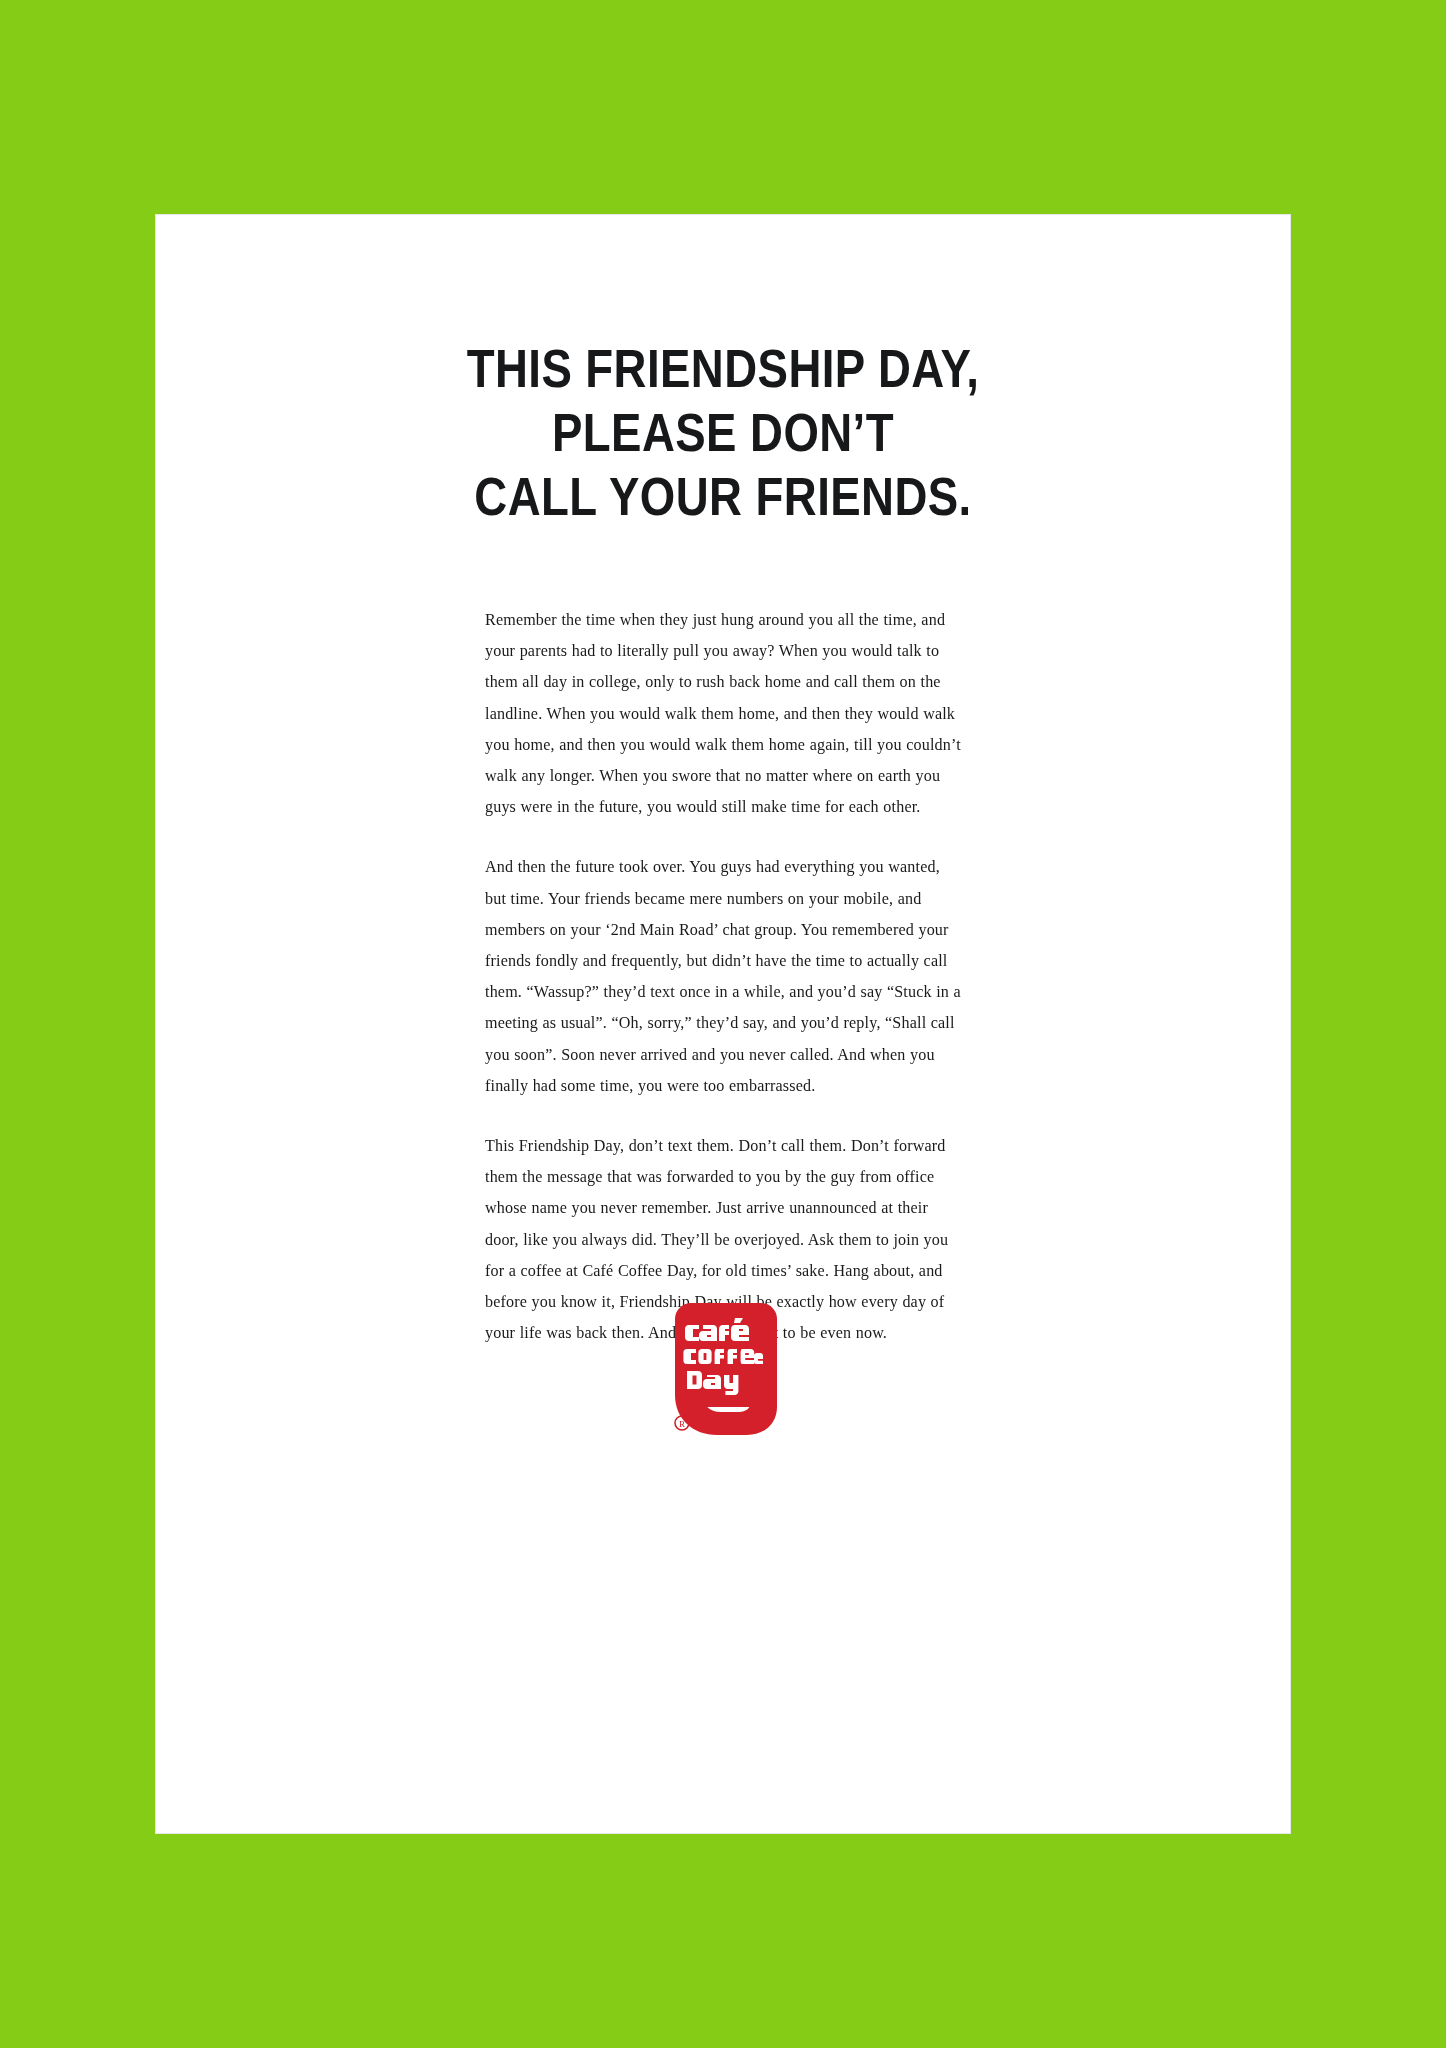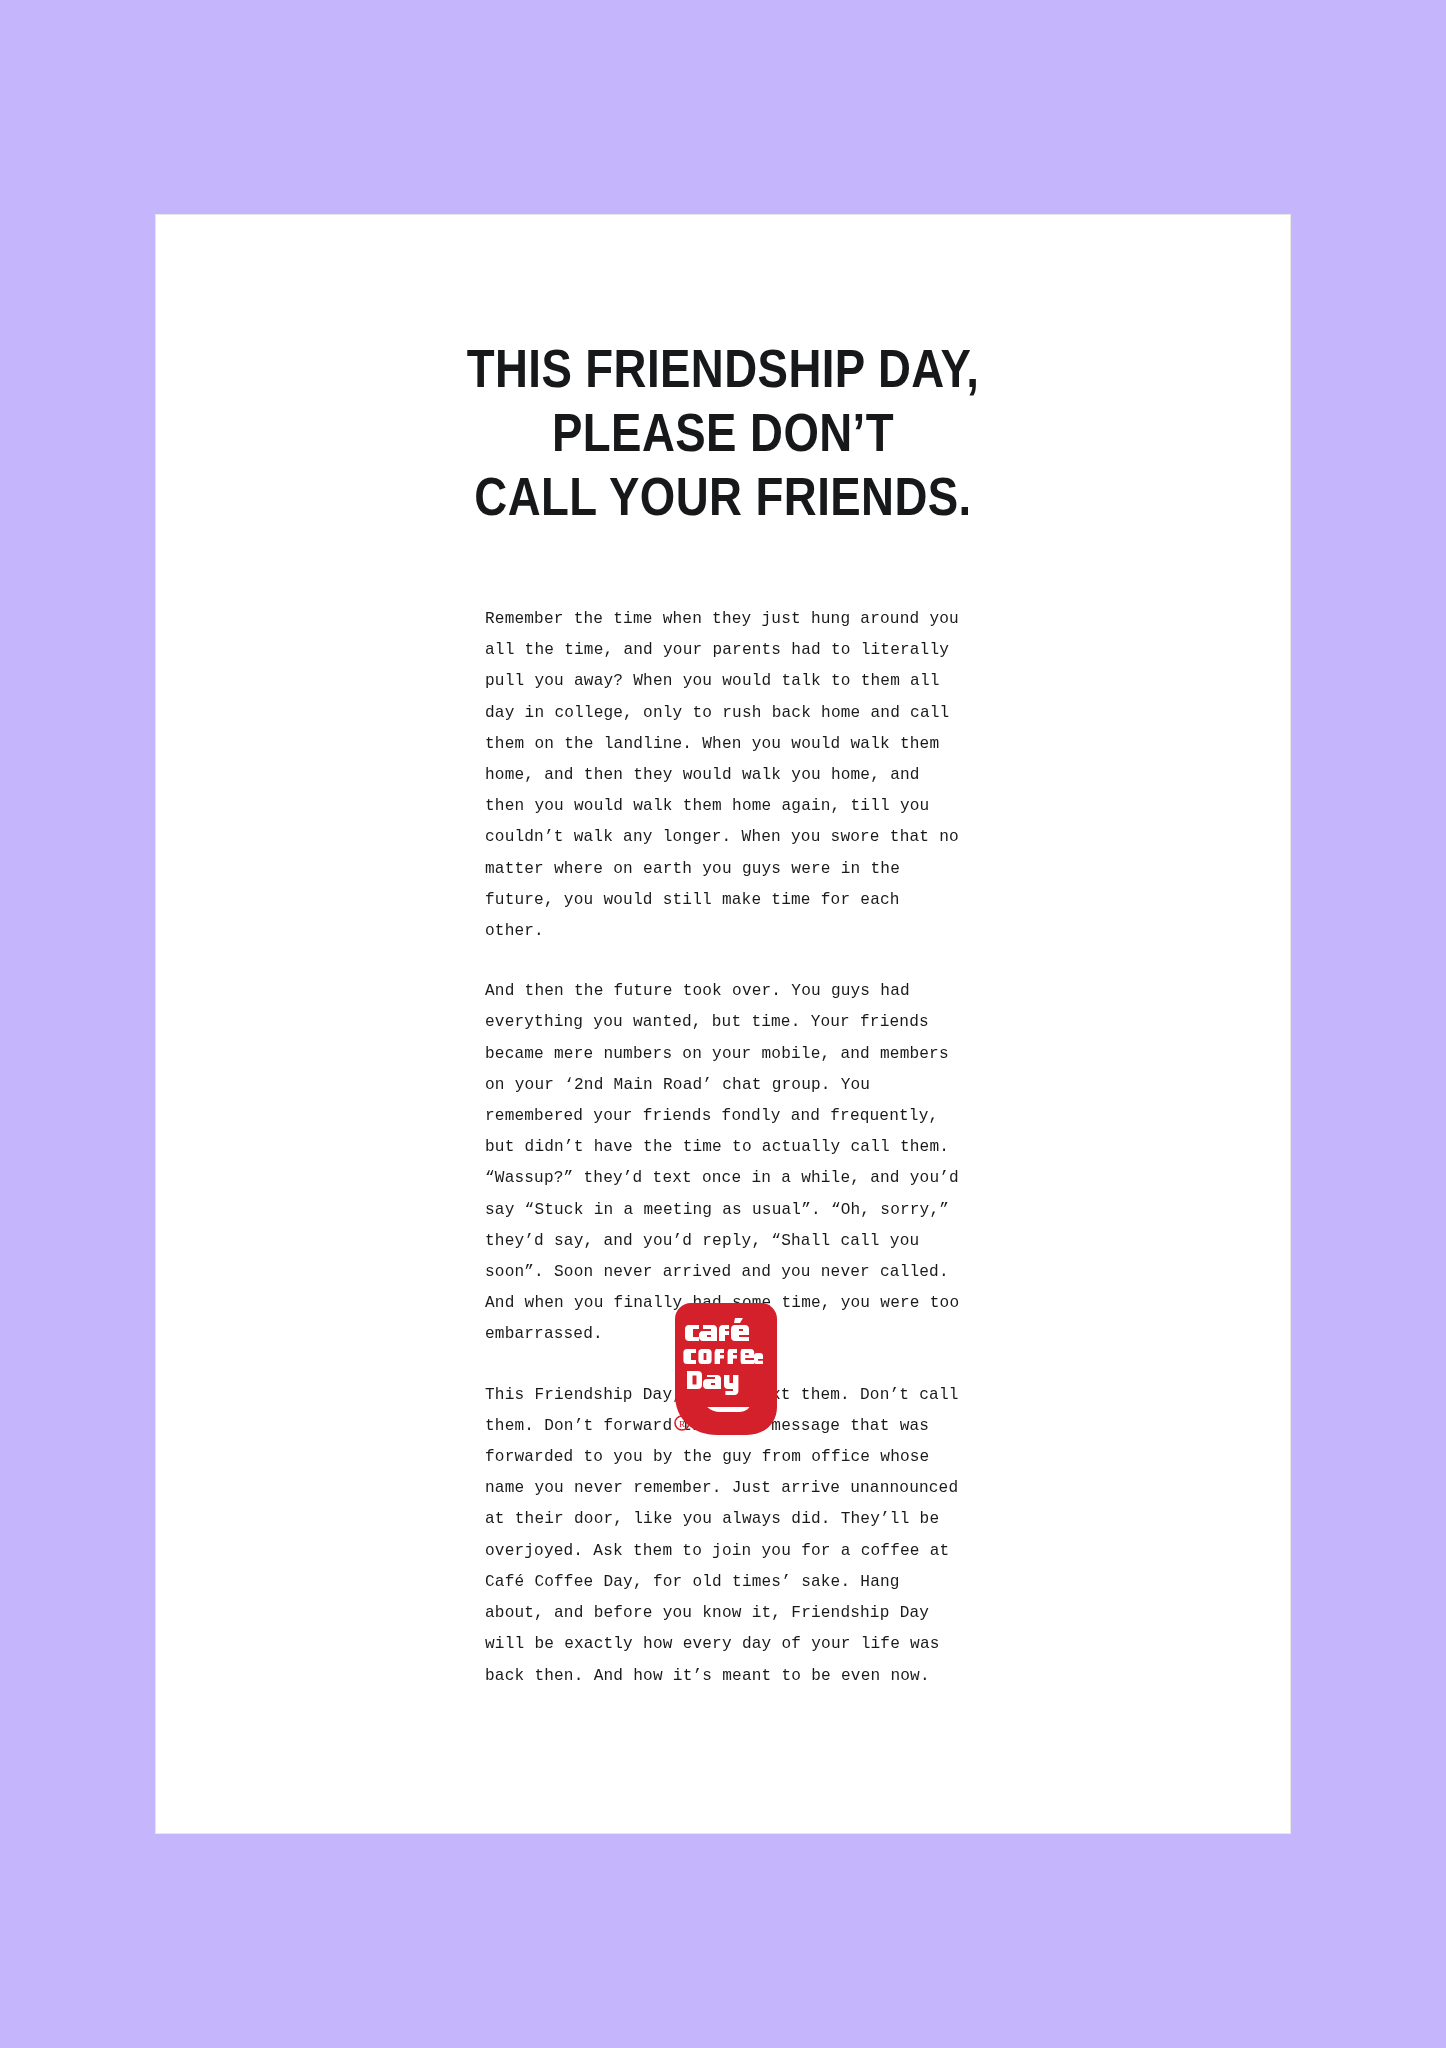--- a/index.html
+++ b/index.html
@@ -14,21 +14,21 @@
     overflow: hidden;
   }
 
   
   #poster-canvas {
     position: absolute;
     left: 0;
     top: 0;
     width: 1446px;
     height: 2048px;
-    background: #c4b5fd;
+    background: #84cc16;
   }
 
   #poster-frame {
     position: absolute;
     left: 155px;
     top: 214px;
     width: 1136px;
     height: 1620px;
     background: #ffffff;
     border: 1px solid #e7e7e7;
@@ -57,21 +57,21 @@
   }
 
   
   #body-copy {
     position: absolute;
     left: 329px;
     top: 389px;
     width: 480px;
   }
   .copy-paragraph {
-    font-family: Liberation Mono, monospace;
+    font-family: Liberation Serif, serif;
     font-size: 16.1px;
     line-height: 31.2px;
     color: #1a1a1a;
     margin: 0 0 29px 0;
     letter-spacing: 0.01em;
     text-align: left;
     word-spacing: 0.02em;
   }
   .copy-paragraph:last-child { margin-bottom: 0; }
 

